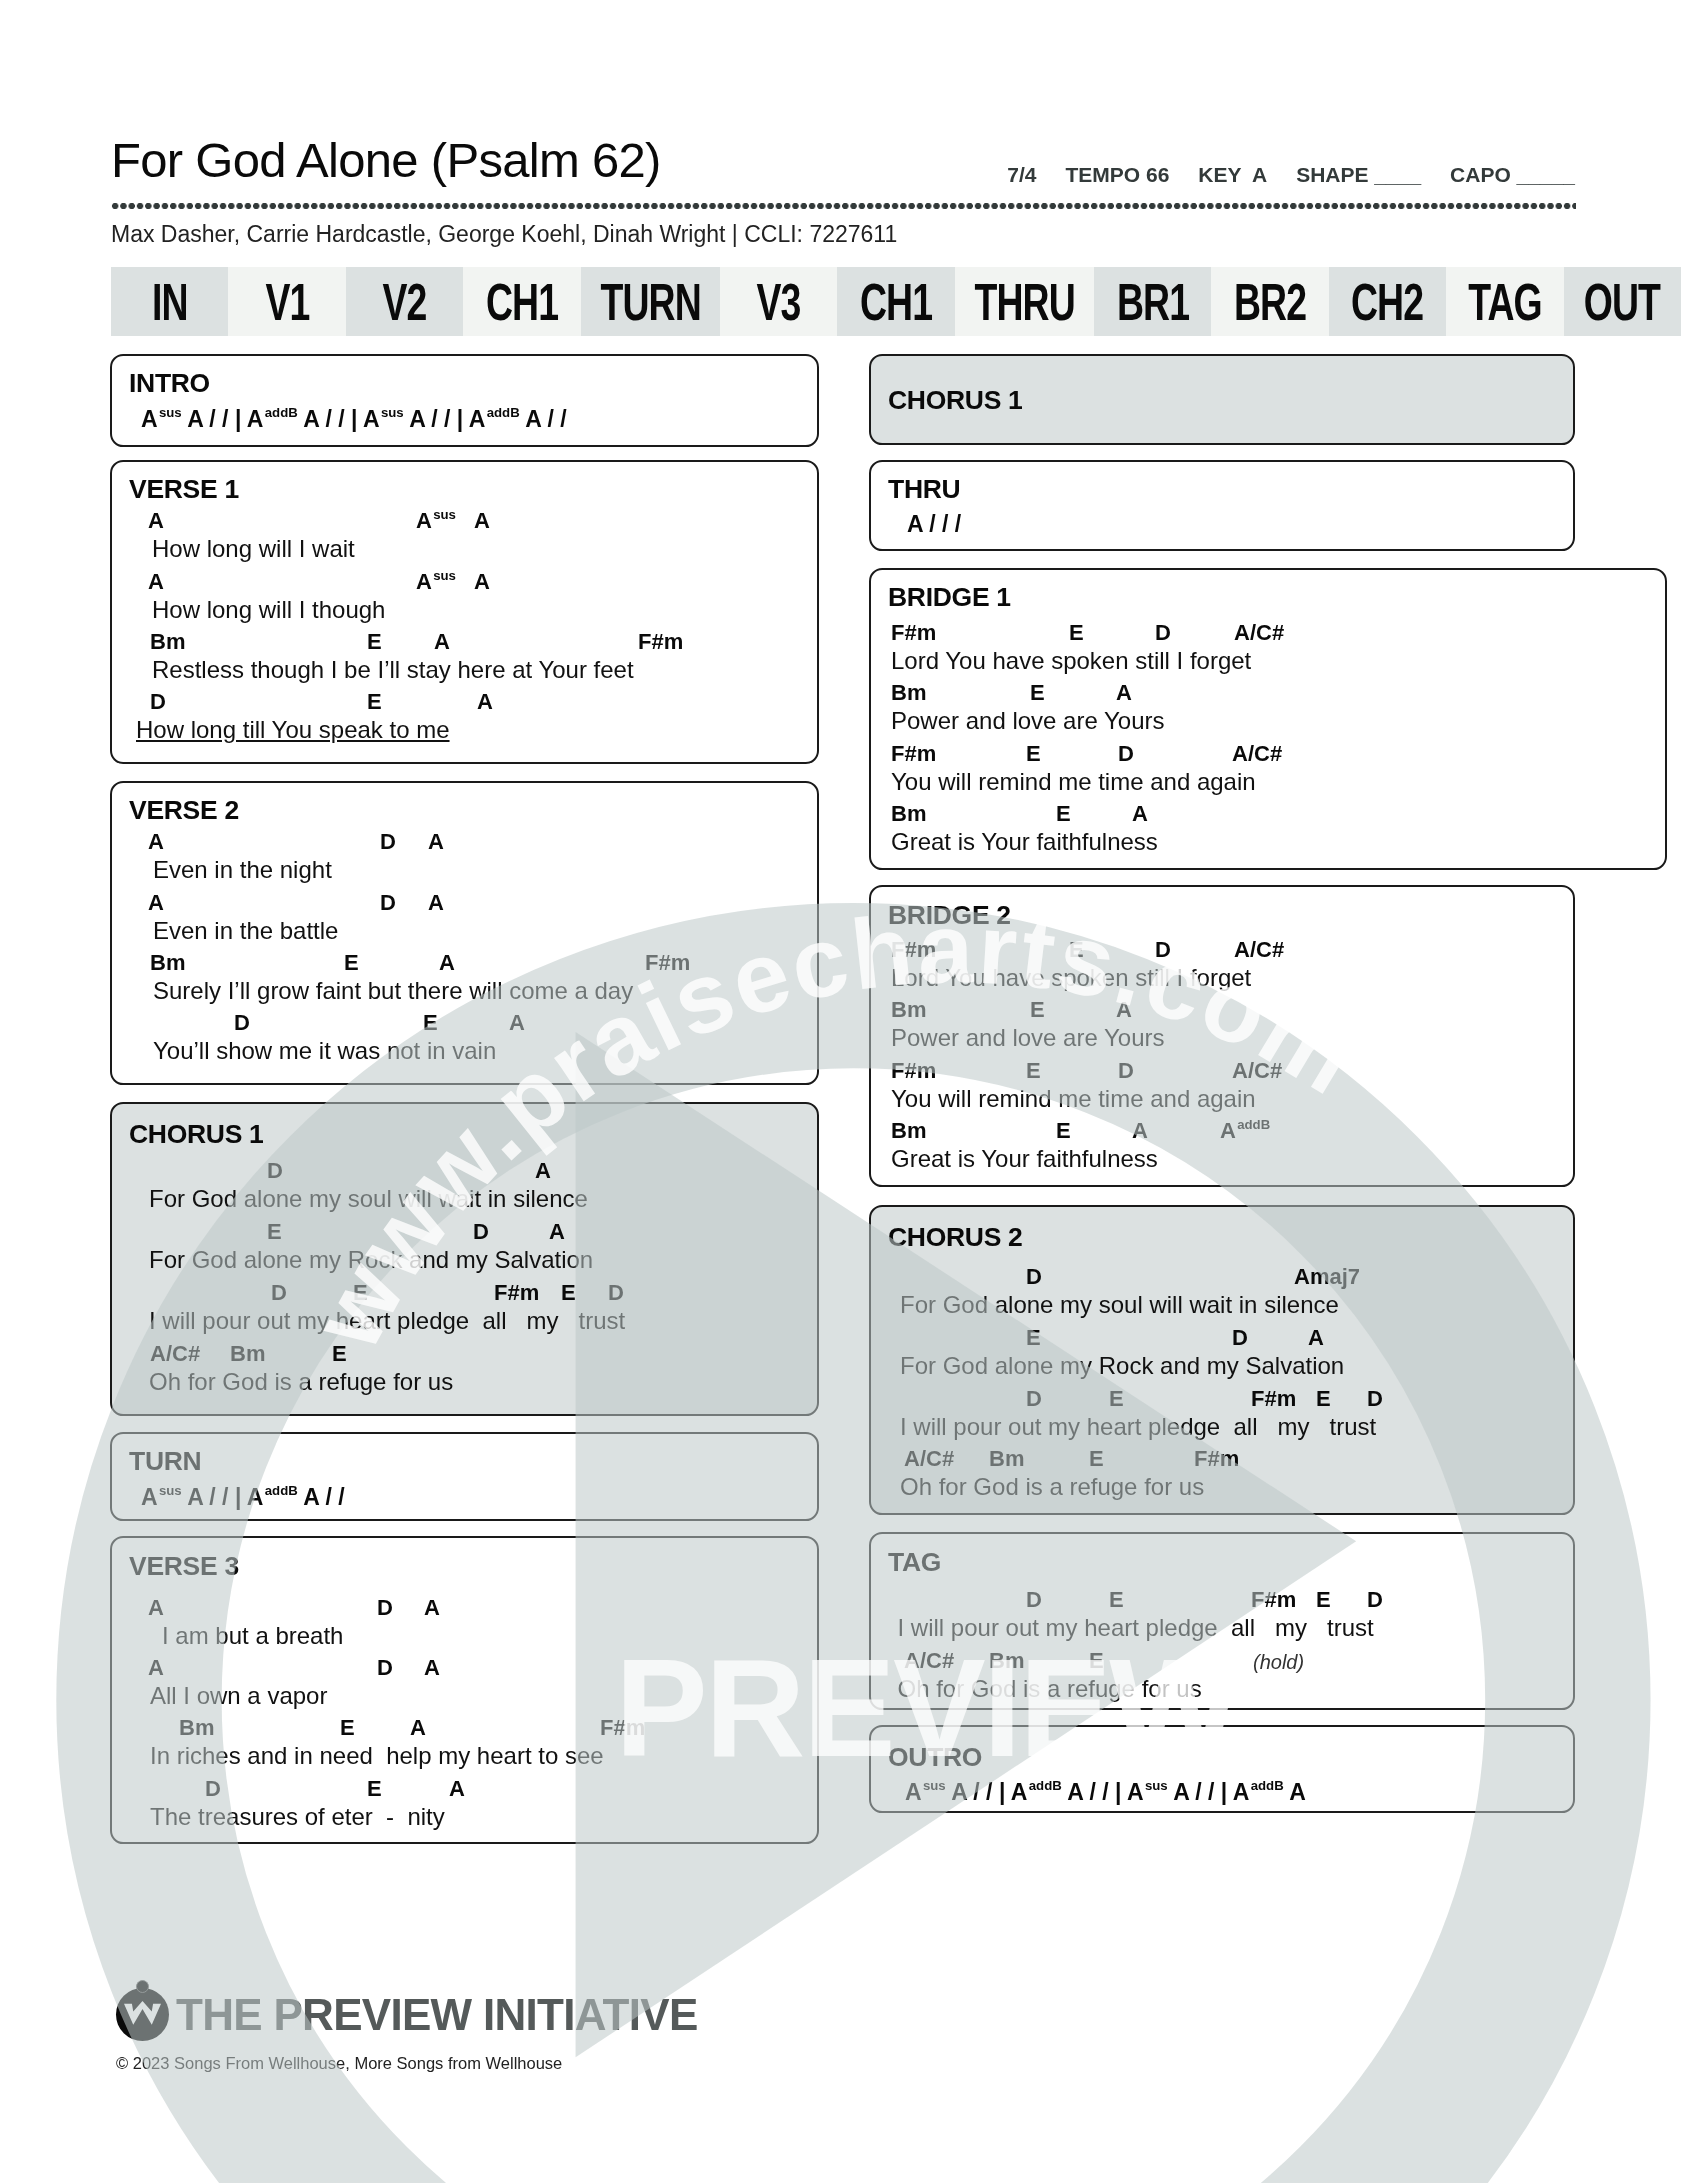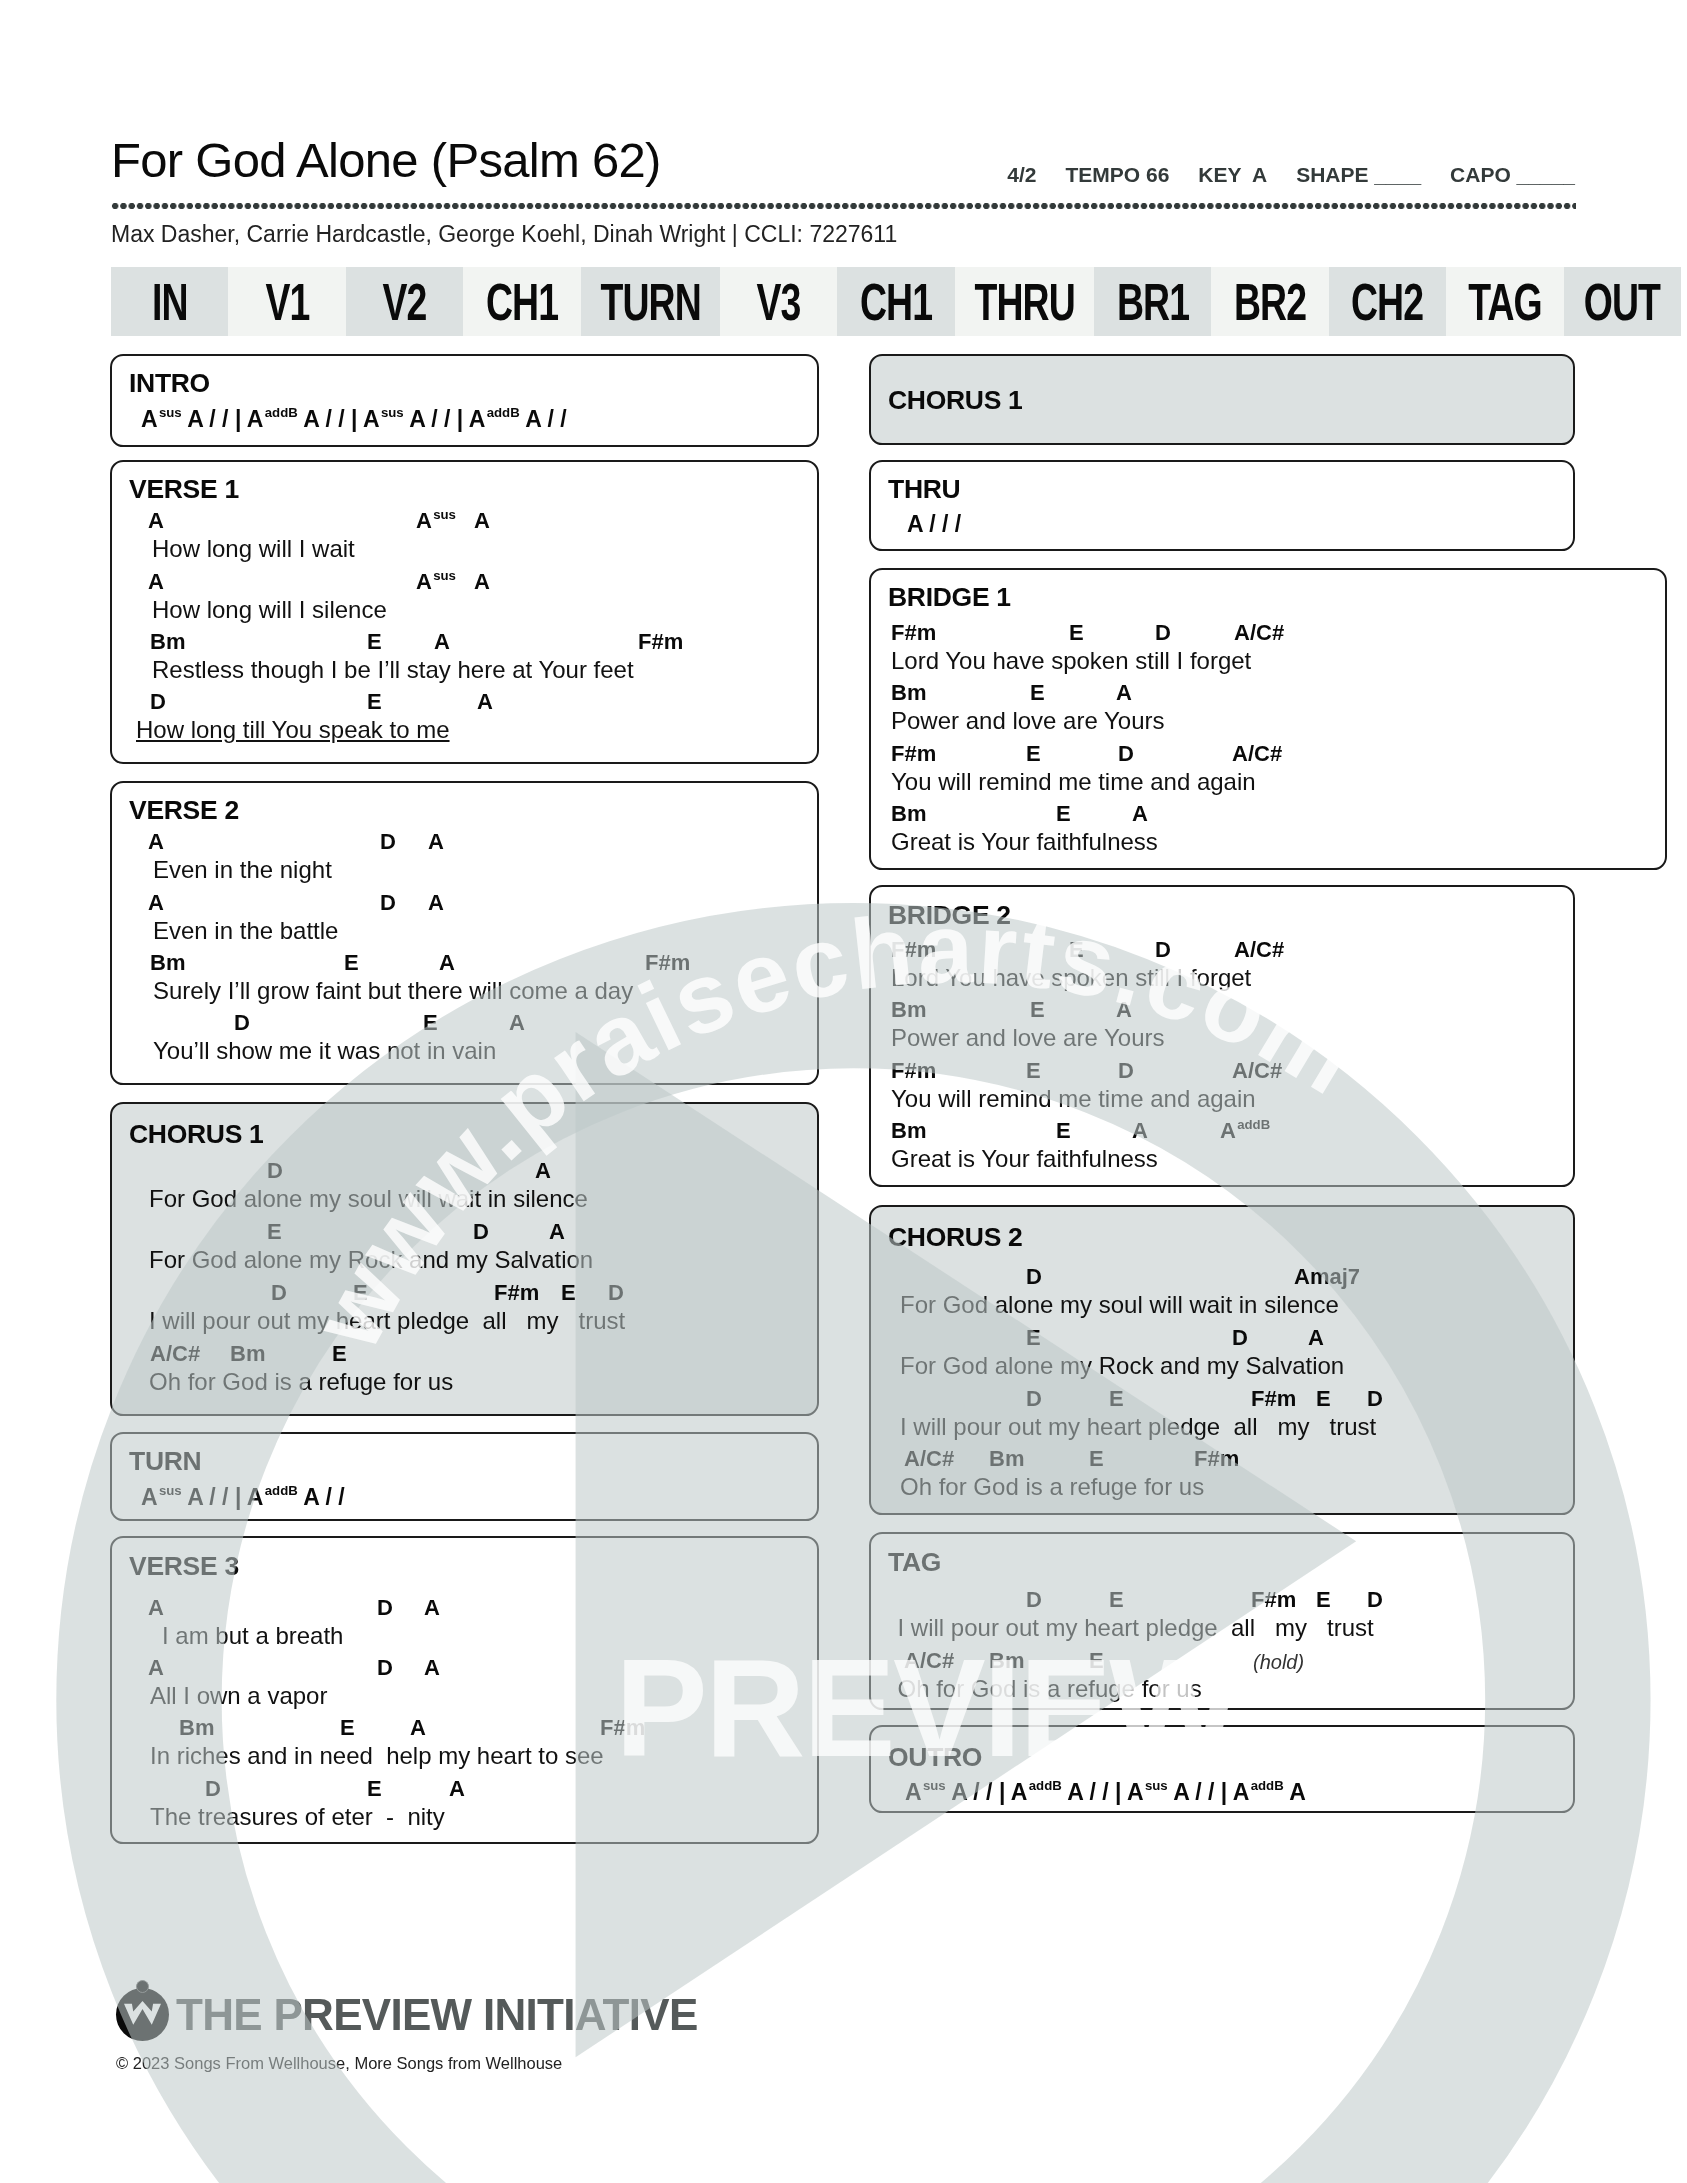--- a/index.html
+++ b/index.html
@@ -35,21 +35,21 @@
   .copyright { position:absolute; left:116px; top:2054px; font-size:16.5px; color:#222; }
   
   .wm { position:absolute; left:0; top:0; width:1687px; height:2183px; pointer-events:none; }
   .wm-text { position:absolute; left:615px; top:1628px; font-size:139px; font-weight:700; color:rgba(255,255,255,0.75); letter-spacing:-2.6px; }
 </style>
 </head>
 <body>
 
 <div class="title">For God Alone (Psalm 62)</div>
 <div class="meta">
-  <span>4/2</span>
+  <span>7/4</span>
   <span>TEMPO 66</span>
   <span>KEY  A</span>
   <span>SHAPE ____</span>
   <span>CAPO _____</span>
 </div>
 <div class="dots"></div>
 <div class="credits">Max Dasher, Carrie Hardcastle, George Koehl, Dinah Wright | CCLI: 7227611</div>
 
 <div class="secbar">
   <div class="sec dark">
@@ -104,21 +104,21 @@
 <div class="line" style="top: 46px;">
       <span class="chord" style="left: 36px;">A</span>
       <span class="chord" style="left: 304px;">A<sup>sus</sup></span>
       <span class="chord" style="left: 362px;">A</span>
       <span class="lyric" style="left: 40px;">How long will I wait</span>
     </div>
     <div class="line" style="top: 107px;">
       <span class="chord" style="left: 36px;">A</span>
       <span class="chord" style="left: 304px;">A<sup>sus</sup></span>
       <span class="chord" style="left: 362px;">A</span>
-      <span class="lyric" style="left: 40px;">How long will I silence</span>
+      <span class="lyric" style="left: 40px;">How long will I though</span>
     </div>
     <div class="line" style="top: 167px;">
       <span class="chord" style="left: 38px;">Bm</span>
       <span class="chord" style="left: 255px;">E</span>
       <span class="chord" style="left: 322px;">A</span>
       <span class="chord" style="left: 526px;">F#m</span>
       <span class="lyric" style="left: 40px;">Restless though I be I’ll stay here at Your feet</span>
     </div>
     <div class="line" style="top: 227px;">
       <span class="chord" style="left: 38px;">D</span>

